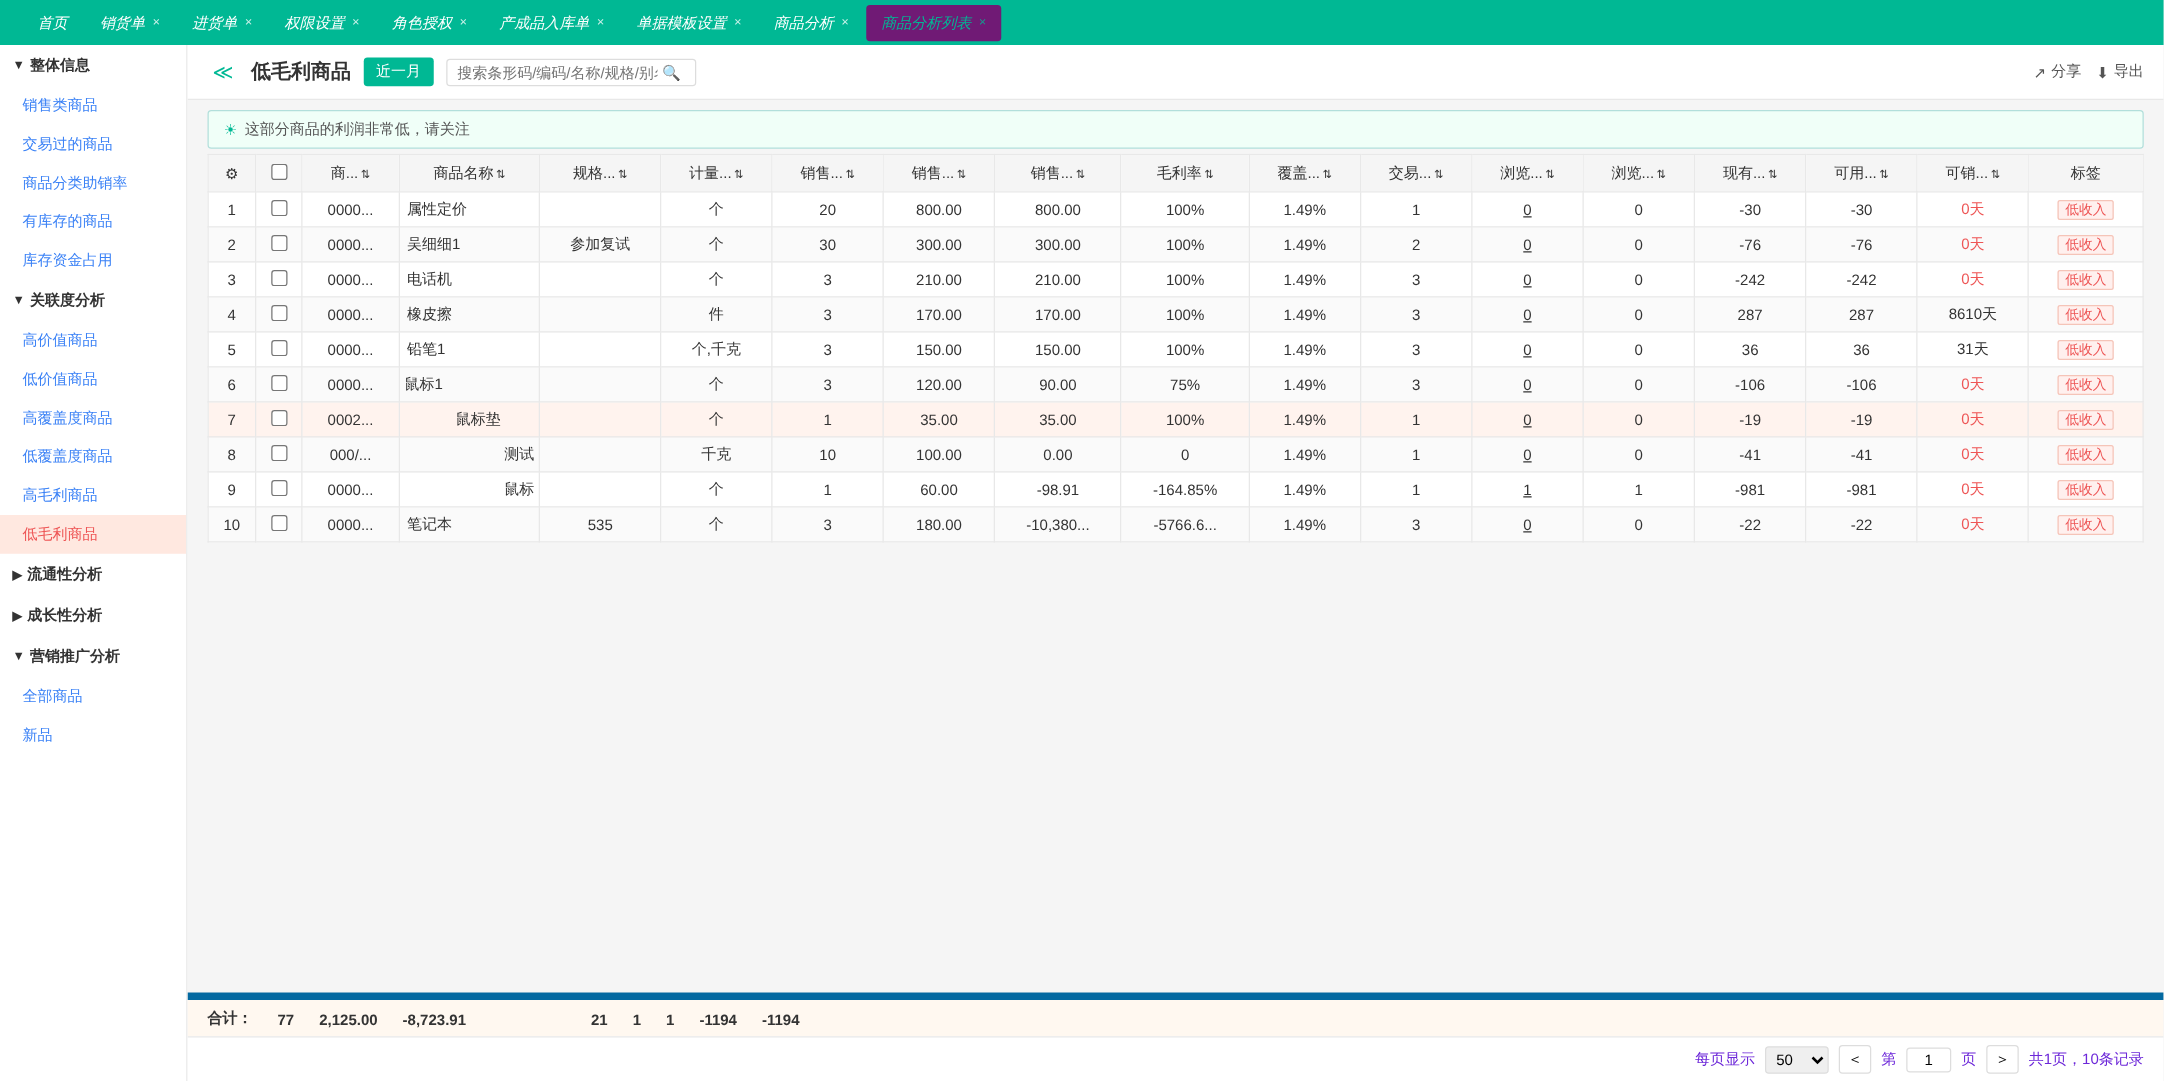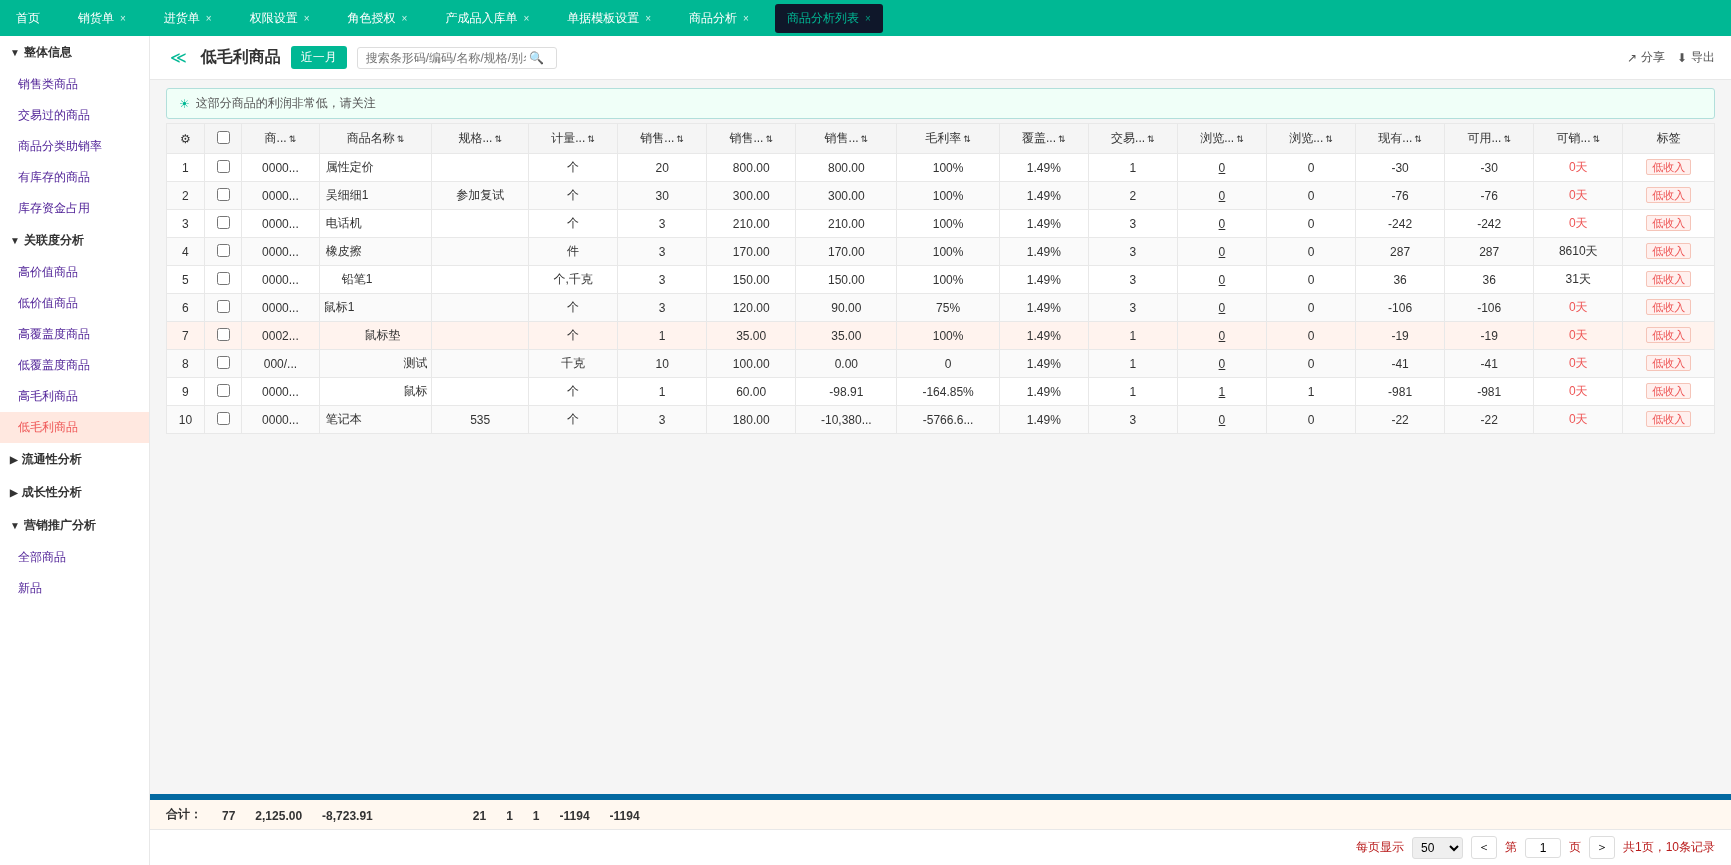--- a/index.html
+++ b/index.html
@@ -4,34 +4,35 @@
   <style>
     * { box-sizing: border-box; margin: 0; padding: 0; font-family: 'Microsoft YaHei', Arial, sans-serif; font-size: 12px; }
     body { background: #f5f5f5; }
 
     
     .top-nav {
       background: #00b894;
       display: flex;
       align-items: center;
       height: 36px;
-      padding: 0 4px;
-      gap: 14px;
+      padding: 0 18px;
+      gap: 2px;
+      font-style: italic;
     }
     .nav-item {
       color: #fff;
       padding: 6px 12px;
       cursor: pointer;
       border-radius: 3px;
       white-space: nowrap;
       display: flex;
       align-items: center;
       gap: 4px;
     }
-    .nav-item.active { background: #0f172a; color: #00b894; }
+    .nav-item.active { background: #701a75; color: #00b894; }
     .nav-close { font-size: 10px; margin-left: 2px; opacity: 0.8; }
 
     
     .main-layout {
       display: flex;
       height: calc(100vh - 36px);
     }
 
     
     .sidebar {
@@ -45,21 +46,21 @@
       display: flex;
       align-items: center;
       padding: 8px 10px;
       color: #333;
       font-weight: bold;
       cursor: pointer;
     }
     .sidebar-section-header .arrow { margin-right: 4px; font-size: 10px; }
     .sidebar-item {
       padding: 7px 10px 7px 18px;
-      color: #4c1d95;
+      color: #3b82f6;
       cursor: pointer;
       white-space: nowrap;
     }
     .sidebar-item.active { background: #ffe8e0; color: #e55; }
 
     
     .content {
       flex: 1;
       display: flex;
       flex-direction: column;
@@ -200,21 +201,21 @@
     
     .pagination-bar {
       background: #fff;
       border-top: 1px solid #e8e8e8;
       padding: 6px 16px;
       display: flex;
       align-items: center;
       justify-content: flex-end;
       gap: 8px;
     }
-    .pagination-bar span { color: #b91c1c; }
+    .pagination-bar span { color: #6d28d9; }
     .page-size-select {
       border: 1px solid #ddd;
       padding: 2px 4px;
       border-radius: 3px;
     }
     .page-btn {
       border: 1px solid #ddd;
       background: #fff;
       padding: 2px 6px;
       cursor: pointer;
@@ -564,21 +565,21 @@
       <td>0</td>
       <td>287</td>
       <td>287</td>
       <td style="">8610天</td>
       <td><span class="tag-low-income">低收入</span></td>
     </tr>
               <tr>
       <td>5</td>
       <td><input type="checkbox" style=""></td>
       <td>0000...</td>
-      <td style="text-align:left; padding-left:22px;">铅笔1</td>
+      <td style="text-align:left; padding-left:6px;">铅笔1</td>
       <td></td>
       <td>个,千克</td>
       <td>3</td>
       <td>150.00</td>
       <td>150.00</td>
       <td>100%</td>
       <td>1.49%</td>
       <td>3</td>
       <td><span class="underline">0</span></td>
       <td>0</td>

